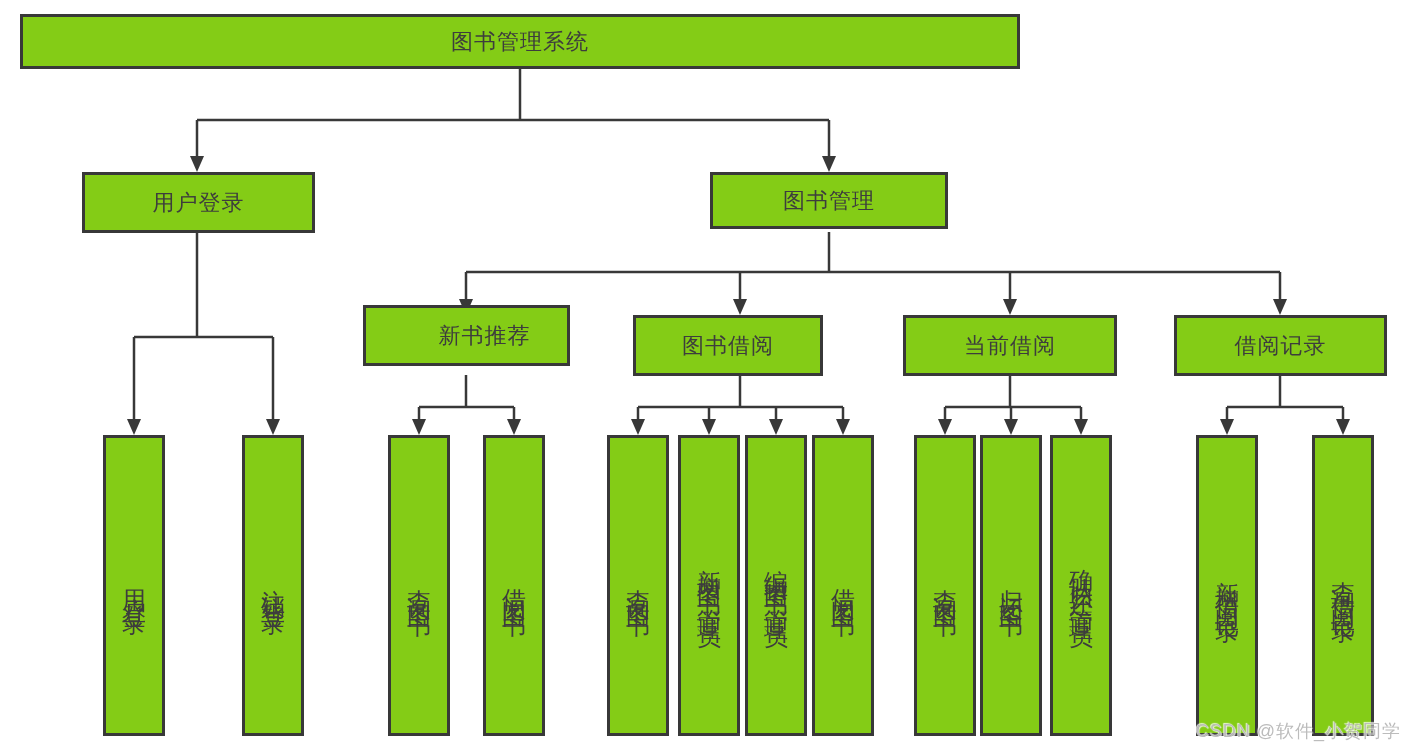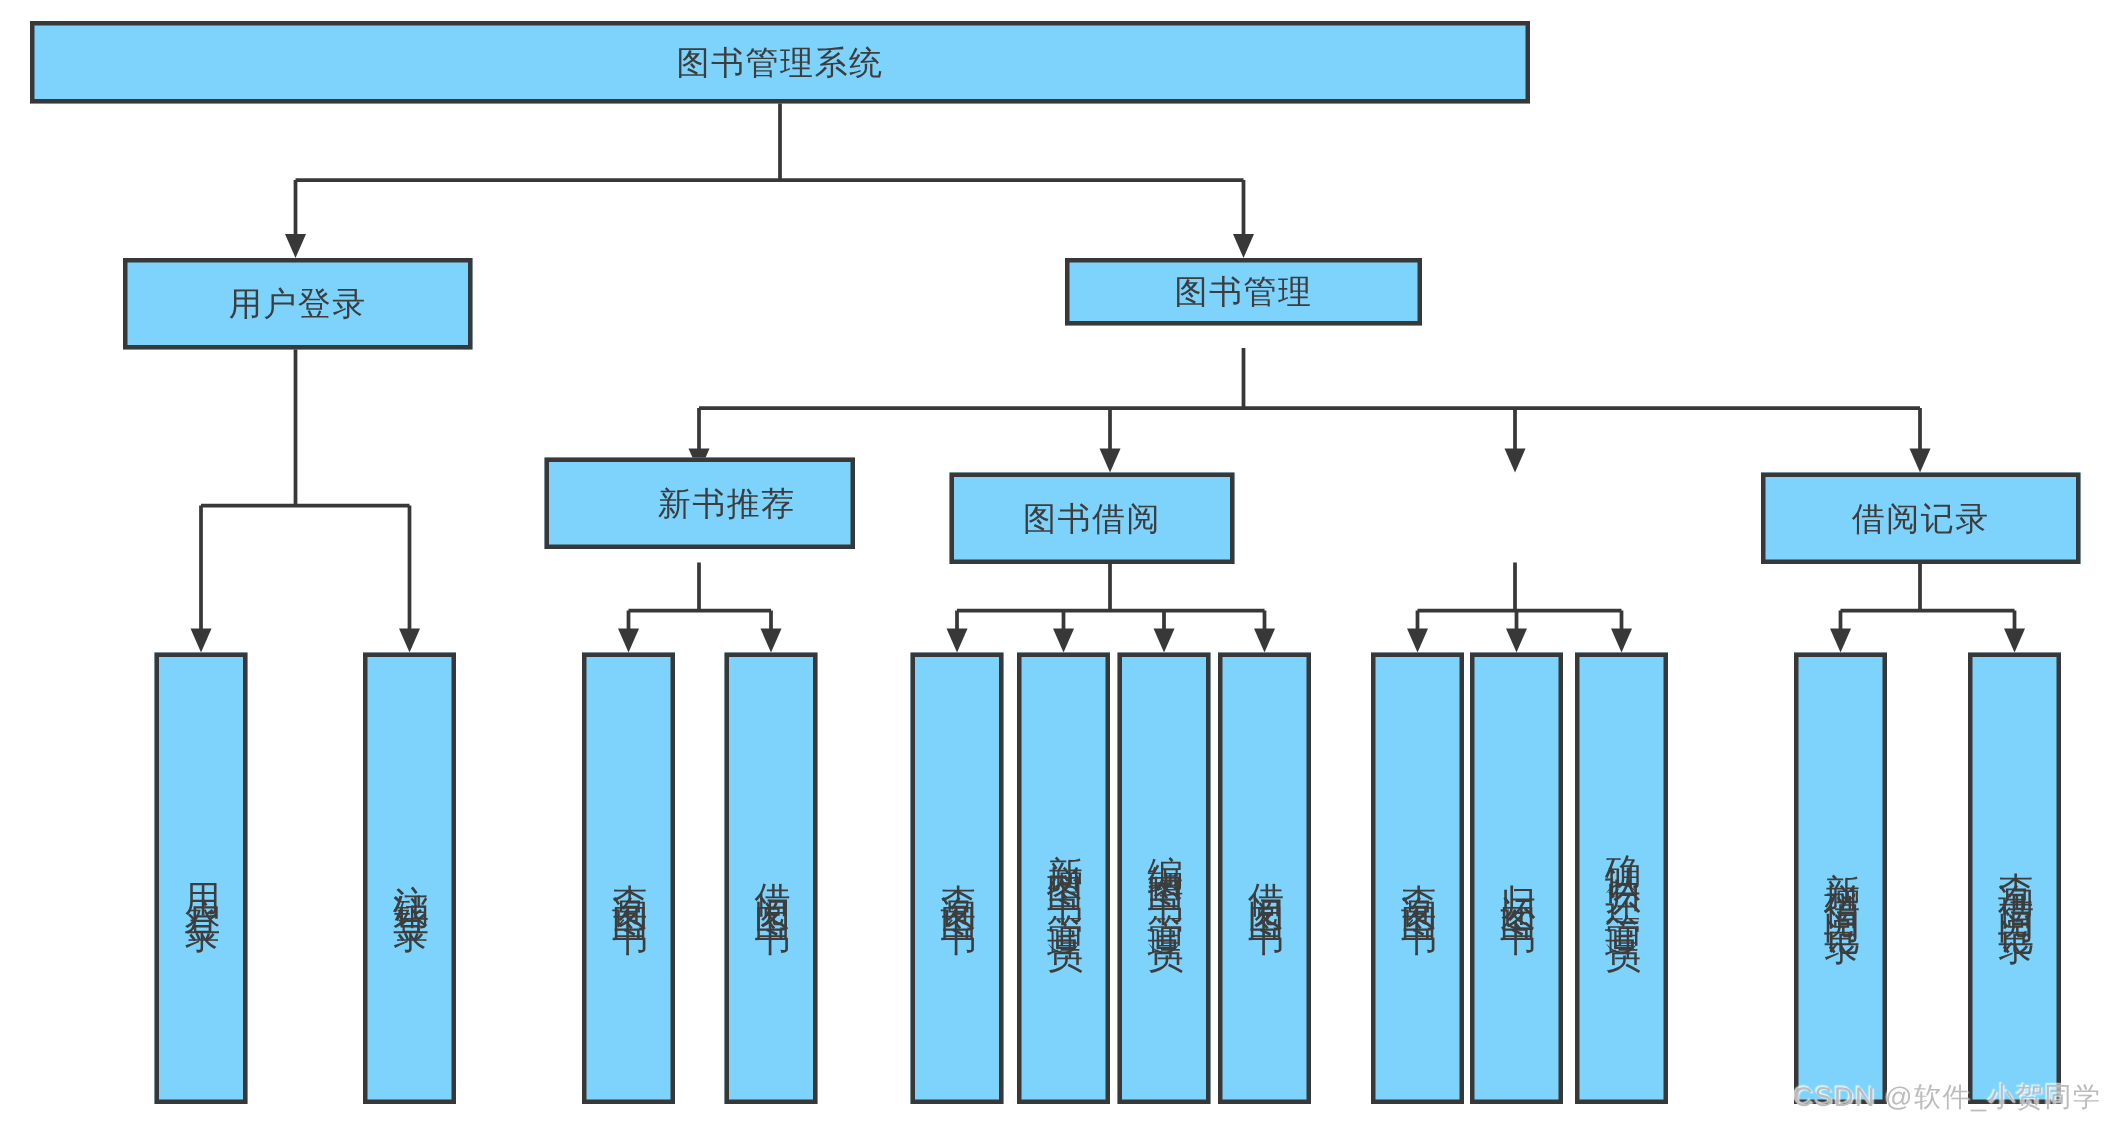--- a/index.html
+++ b/index.html
@@ -2,21 +2,21 @@
 <html><head>
 <meta charset="utf-8">
 <style>
   html,body{margin:0;padding:0;background:#ffffff;}
   #canvas{
     position:relative;width:1405px;height:747px;background:#ffffff;overflow:hidden;
     font-family:"Liberation Sans","DejaVu Sans",sans-serif;color:#3d3d3d;
   }
   #wires{position:absolute;left:0;top:0;z-index:1;}
   .node,.leaf{
-    position:absolute;z-index:2;background:#7dd3fc;
+    position:absolute;z-index:2;background:#84cc16;
     border:3px solid #383838;box-sizing:border-box;
     display:flex;align-items:center;justify-content:center;
     color:#3d3d3d;
   }
   .node{font-size:22px;letter-spacing:1px;}
   .leaf{top:435px;width:62px;height:301px;}
   .leaf .vtext{
     writing-mode:vertical-lr;text-orientation:mixed;
     font-size:24px;letter-spacing:8px;line-height:1;white-space:nowrap;
   }
@@ -97,29 +97,32 @@
     </g>
   </svg>
 
   <div class="node" style="left:20px;top:14px;width:1000px;height:55px;">
     <span>图书管理系统</span>
   </div>
 
   <div class="node" style="left:82px;top:172px;width:233px;height:61px;">
     <span>用户登录</span>
   </div>
-  <div class="node" style="left:710px;top:172px;width:238px;height:45px;">
+  <div class="node" style="left:710px;top:172px;width:238px;height:57px;">
     <span>图书管理</span>
   </div>
 
   <div class="node" style="left:363px;top:305px;width:207px;height:61px;padding-left:36px;">
     <span>新书推荐</span>
   </div>
   <div class="node" style="left:633px;top:315px;width:190px;height:61px;">
     <span>图书借阅</span>
+  </div>
+  <div class="node" style="left:903px;top:315px;width:214px;height:61px;">
+    <span>当前借阅</span>
   </div>
   <div class="node" style="left:1174px;top:315px;width:213px;height:61px;">
     <span>借阅记录</span>
   </div>
 
   <div class="leaf" style="left:103px;">
     <span class="vtext">用户登录</span>
   </div>
   <div class="leaf" style="left:242px;">
     <span class="vtext">注销登录</span>

